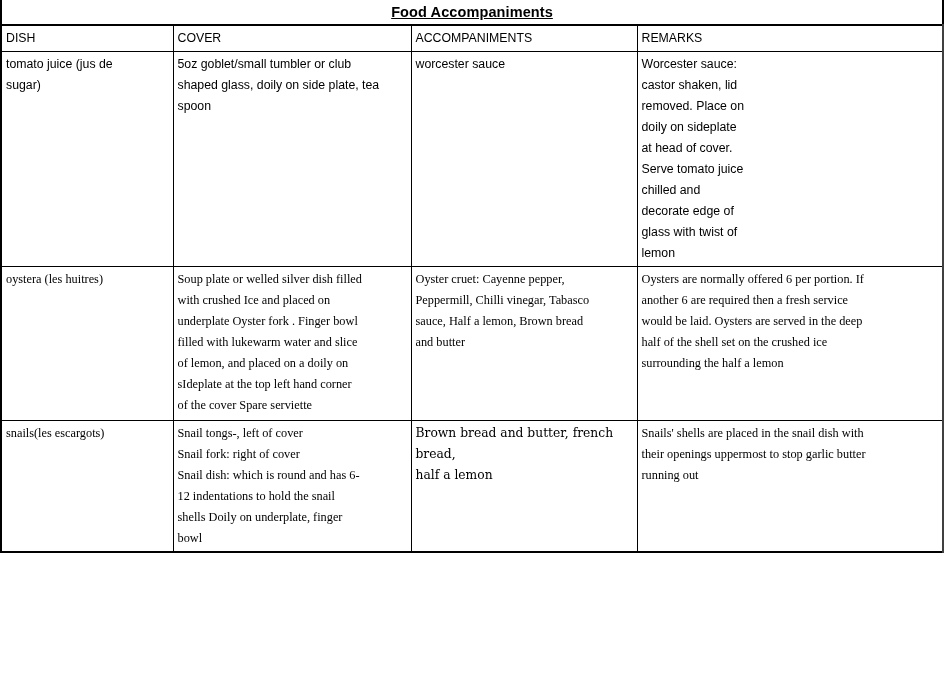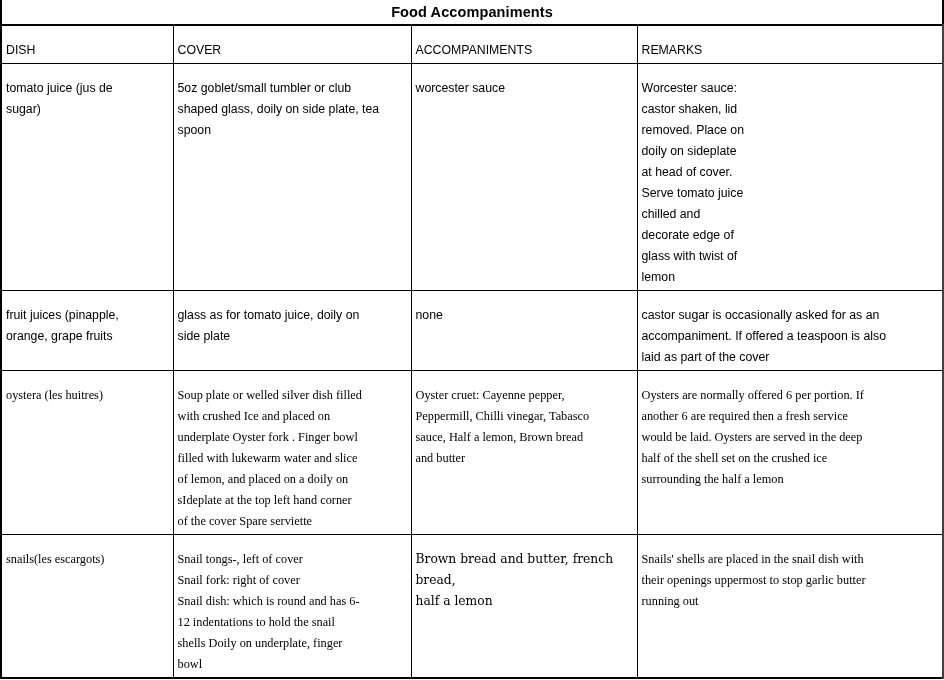--- a/index.html
+++ b/index.html
@@ -28,39 +28,40 @@
     display: flex;
     align-items: center;
     justify-content: center;
     border-left: 2px solid #000;
     border-right: 2px solid #000;
     box-sizing: border-box;
   }
   .doc-title {
     font-size: 14.5px;
     font-weight: bold;
+    text-decoration: underline;
     letter-spacing: 0.1px;
     line-height: 1;
   }
 
   
   table.acc-table {
     border-collapse: collapse;
     table-layout: fixed;
     width: 944px;
     border-left: 2px solid #000;
     border-right: 2px solid #000;
     border-top: 2px solid #000;
     border-bottom: 2px solid #000;
   }
   table.acc-table td,
   table.acc-table th {
     border: 1px solid #000;
     vertical-align: top;
-    padding: 14px 3px 2px 4px;
+    padding: 2px 3px 2px 4px;
     font-size: 12.3px;
     line-height: 21px;
     text-align: left;
     font-weight: normal;
     box-sizing: border-box;
     overflow: hidden;
     white-space: pre-line;
   }
   
   table.acc-table tr:first-child th {
@@ -143,30 +144,20 @@
 removed. Place on
 doily on sideplate
 at head of cover.
 Serve tomato juice
 chilled and
 decorate edge of
 glass with twist of
 lemon</td>
       </tr>
 
-      <tr class="row-fruitjuice">
-        <td>fruit juices (pinapple,
-orange, grape fruits</td>
-        <td>glass as for tomato juice, doily on
-side plate</td>
-        <td>none</td>
-        <td>castor sugar is occasionally asked for as an
-accompaniment. If offered a teaspoon is also
-laid as part of the cover</td>
-      </tr>
 
       <tr class="row-oysters">
         <td class="font-alt">oystera (les huitres)</td>
         <td class="font-alt">Soup plate or welled silver dish filled
 with crushed Ice and placed on
 underplate Oyster fork . Finger bowl
 filled with lukewarm water and slice
 of lemon,  and placed on a doily on
 sIdeplate at the top left hand corner
 of the cover Spare serviette</td>

